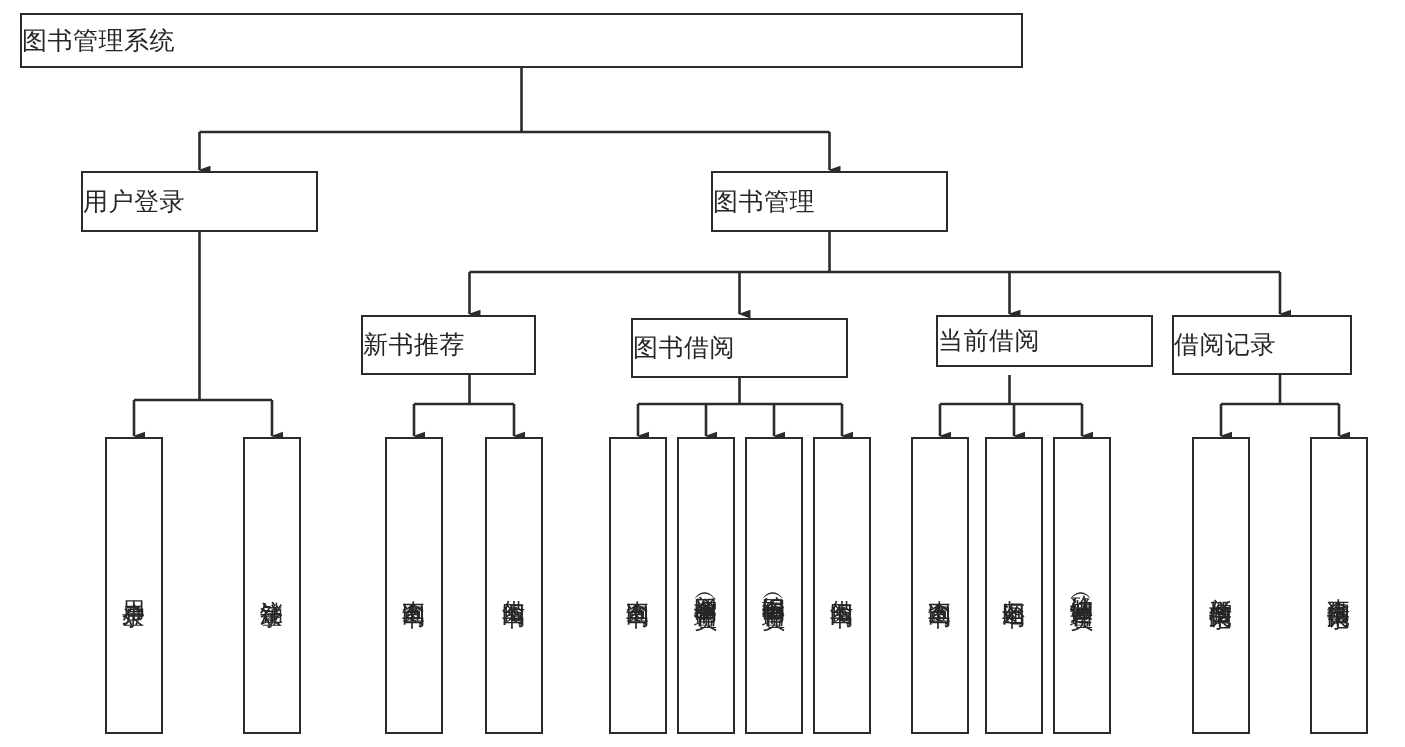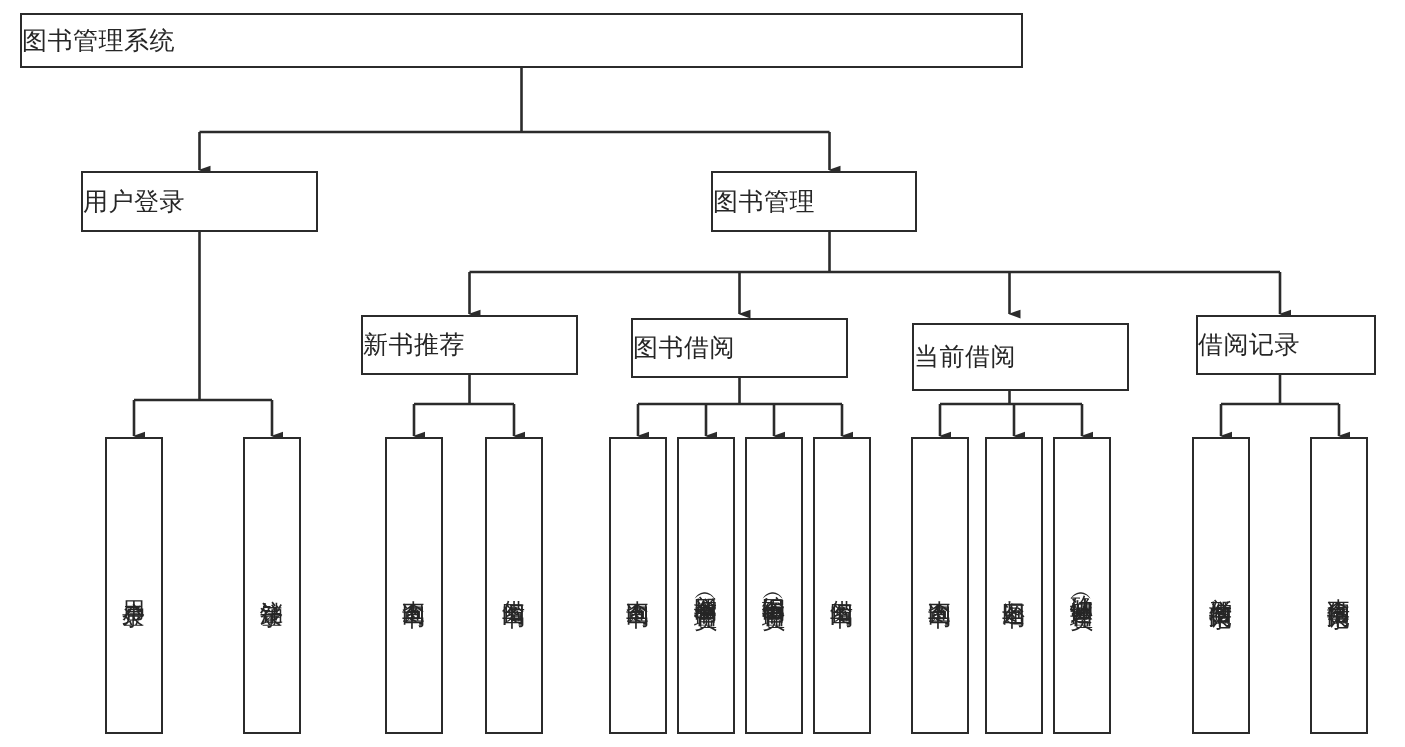--- a/index.html
+++ b/index.html
@@ -111,33 +111,33 @@
       </g>
   </svg>
 
   <div id="nodes">
       <div class="node" style="left: 20px; top: 13px; width: 1003px; height: 55px;">
         <span class="label">图书管理系统</span>
       </div>
       <div class="node" style="left: 81px; top: 171px; width: 237px; height: 61px;">
         <span class="label">用户登录</span>
       </div>
-      <div class="node" style="left: 711px; top: 171px; width: 206px; height: 61px;">
+      <div class="node" style="left: 711px; top: 171px; width: 237px; height: 61px;">
         <span class="label">图书管理</span>
       </div>
-      <div class="node" style="left: 361px; top: 315px; width: 217px; height: 60px;">
+      <div class="node" style="left: 361px; top: 315px; width: 175px; height: 60px;">
         <span class="label">新书推荐</span>
       </div>
       <div class="node" style="left: 631px; top: 318px; width: 217px; height: 60px;">
         <span class="label">图书借阅</span>
       </div>
-      <div class="node" style="left: 912px; top: 315px; width: 217px; height: 68px; margin-top: 8px;">
+      <div class="node" style="left: 936px; top: 315px; width: 217px; height: 52px;">
         <span class="label">当前借阅</span>
       </div>
-      <div class="node" style="left: 1172px; top: 315px; width: 180px; height: 60px; margin-left: 24px;">
+      <div class="node" style="left: 1172px; top: 315px; width: 180px; height: 60px;">
         <span class="label">借阅记录</span>
       </div>
       <div class="node vertical" style="left: 105px; top: 437px; width: 58px; height: 297px;">
         <span class="label">用户登录</span>
       </div>
       <div class="node vertical" style="left: 243px; top: 437px; width: 58px; height: 297px;">
         <span class="label">注销登录</span>
       </div>
       <div class="node vertical" style="left: 385px; top: 437px; width: 58px; height: 297px;">
         <span class="label">查询图书</span>

